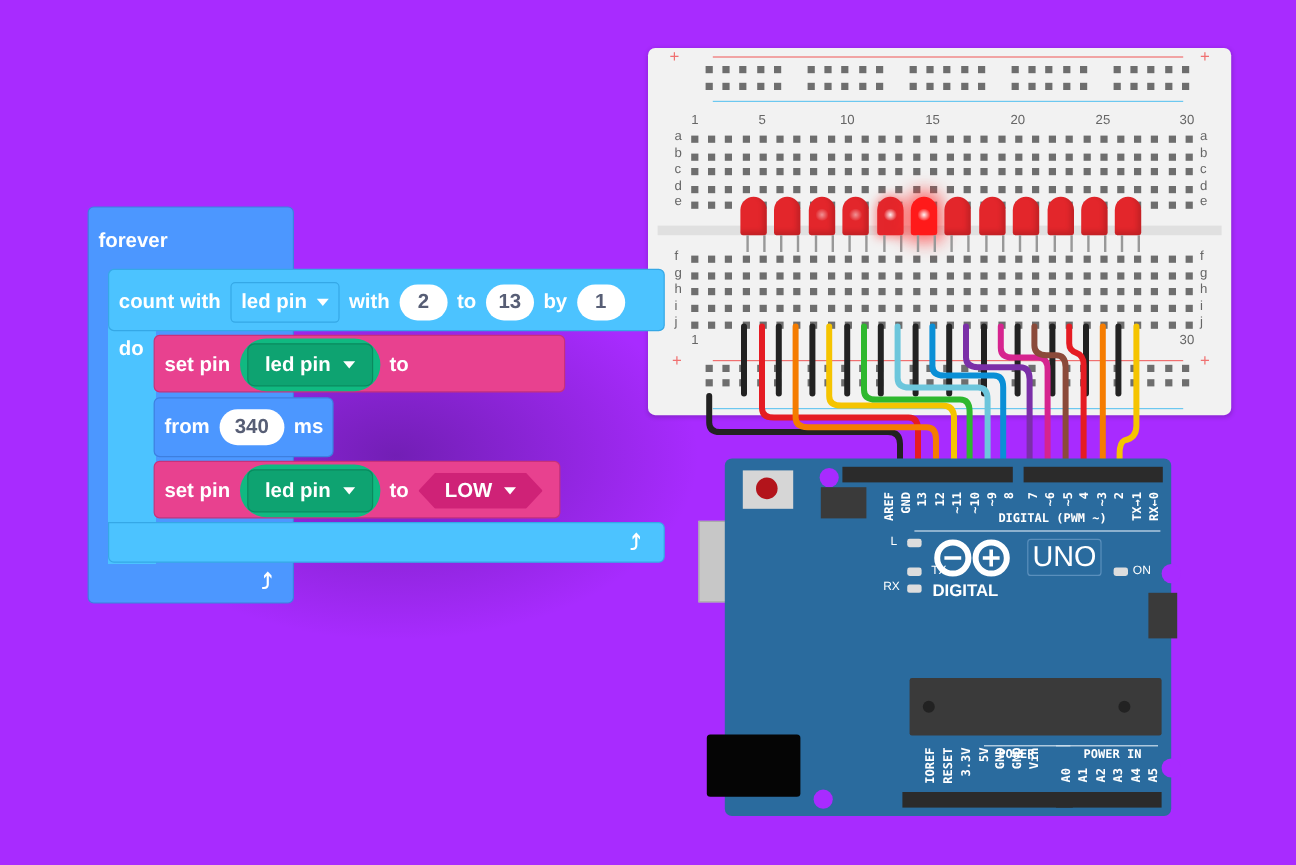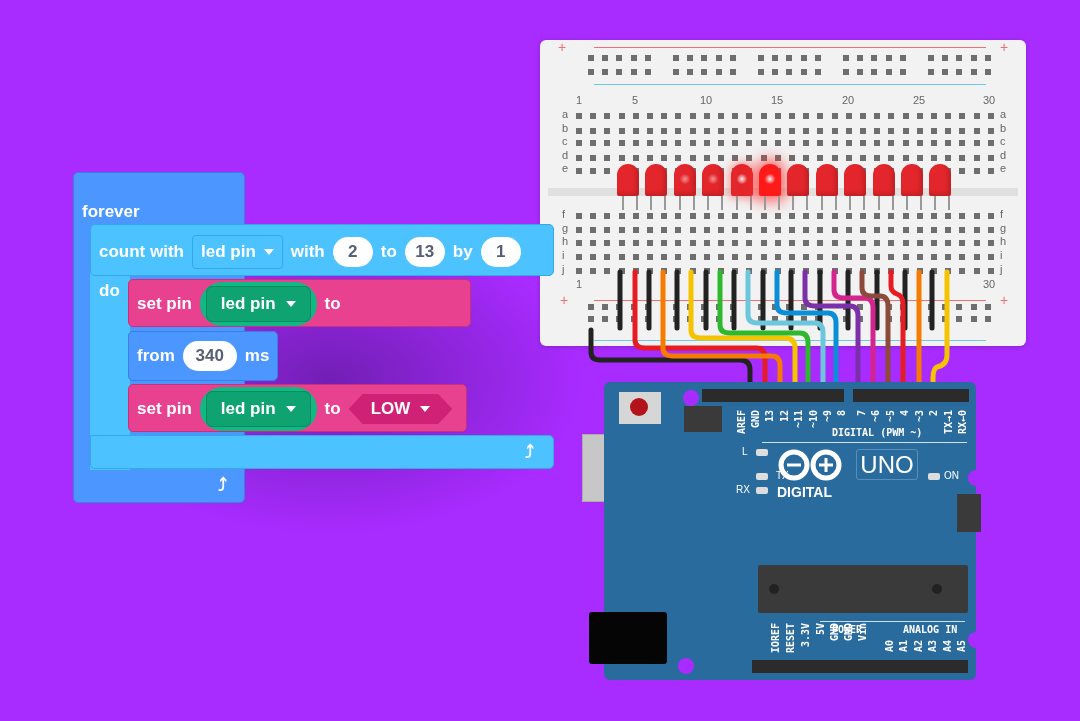--- a/index.html
+++ b/index.html
@@ -1,21 +1,21 @@
 <!DOCTYPE html>
 <html><head>
 <meta charset="utf-8">
 <style>
   html,body{margin:0;padding:0;}
   body{width:1080px;height:721px;overflow:hidden;background:#a82bff;position:relative;font-family:"Liberation Sans","DejaVu Sans",sans-serif;}
   .bg-shade{position:absolute;left:0;top:0;width:1080px;height:721px;background:radial-gradient(ellipse 360px 220px at 330px 380px, rgba(70,20,120,0.55), rgba(70,20,120,0) 70%);}
   
   .blk{position:absolute;box-sizing:border-box;color:#fff;font-weight:bold;font-size:17px;}
   .forever{left:73px;top:172px;width:172px;height:331px;background:#4c97ff;border:1px solid #3d7fe0;border-radius:5px;}
-  .forever-label{position:absolute;left:8px;top:29px;}
+  .forever-label{position:absolute;left:8px;top:18px;}
   .count{left:90px;top:224px;width:464px;height:52px;background:#4cc3ff;border:1px solid #35a8e6;border-radius:5px;}
   .count-arm{left:90px;top:270px;width:40px;height:200px;background:#4cc3ff;}
   .count-foot{left:90px;top:435px;width:464px;height:34px;background:#4cc3ff;border:1px solid #35a8e6;border-radius:0 5px 5px 5px;}
   .do-label{position:absolute;left:99px;top:281px;color:#fff;font-weight:bold;font-size:17px;}
   .row{position:absolute;display:flex;align-items:center;gap:8px;}
   .pill{background:#fff;color:#575e75;border-radius:17px;height:30px;min-width:40px;padding:0 10px;display:flex;align-items:center;justify-content:center;box-sizing:border-box;font-weight:bold;}
   .dd{border:1px solid #35a8e6;border-radius:4px;padding:6px 8px;display:flex;align-items:center;gap:8px;}
   .caret{width:0;height:0;border-left:5px solid transparent;border-right:5px solid transparent;border-top:6px solid #fff;display:inline-block;}
   .setpin{background:#e8418f;border:1px solid #c8317a;border-radius:5px;height:48px;}
   .green{background:#10b981;border-radius:24px;height:44px;padding:0 6px;display:flex;align-items:center;}
@@ -630,21 +630,21 @@
 <div style="position:absolute;left:856px;top:449px;width:60px;height:29px;border:1px solid #5a8fbc;border-radius:3px;color:#fff;font-size:24px;text-align:center;line-height:29px;font-family:'Liberation Sans',sans-serif;">UNO</div>
 <div style="position:absolute;left:777px;top:484px;color:#fff;font-weight:bold;font-size:14px;font-family:'Liberation Sans',sans-serif;">DIGITAL</div>
 <div style="position:absolute;left:684px;top:406px;width:38px;height:26px;background:#3a3a3a;"></div>
 <div style="position:absolute;left:957px;top:494px;width:24px;height:38px;background:#3a3a3a;"></div>
 <div class="chip"></div>
 <div style="position:absolute;left:769px;top:584px;width:10px;height:10px;border-radius:50%;background:#222;"></div>
 <div style="position:absolute;left:932px;top:584px;width:10px;height:10px;border-radius:50%;background:#222;"></div>
 <div style="position:absolute;left:820px;top:621px;width:72px;height:1px;background:#cfe0ee;"></div>
 <div style="position:absolute;left:880px;top:621px;width:85px;height:1px;background:#cfe0ee;"></div>
 <div class="ard-text" style="left:832px;top:624px;">POWER</div>
-<div class="ard-text" style="left:903px;top:624px;">ANALOG IN</div>
+<div class="ard-text" style="left:903px;top:624px;">POWER IN</div>
 <div id="ppins">
     <div class="vtext" style="left: 770px; top: 623px;">IOREF</div>
     <div class="vtext" style="left: 785px; top: 623px;">RESET</div>
     <div class="vtext" style="left: 800px; top: 623px;">3.3V</div>
     <div class="vtext" style="left: 815px; top: 623px;">5V</div>
     <div class="vtext" style="left: 829px; top: 623px;">GND</div>
     <div class="vtext" style="left: 843px; top: 623px;">GND</div>
     <div class="vtext" style="left: 857px; top: 623px;">Vin</div>
   </div>
 <div id="apins">

